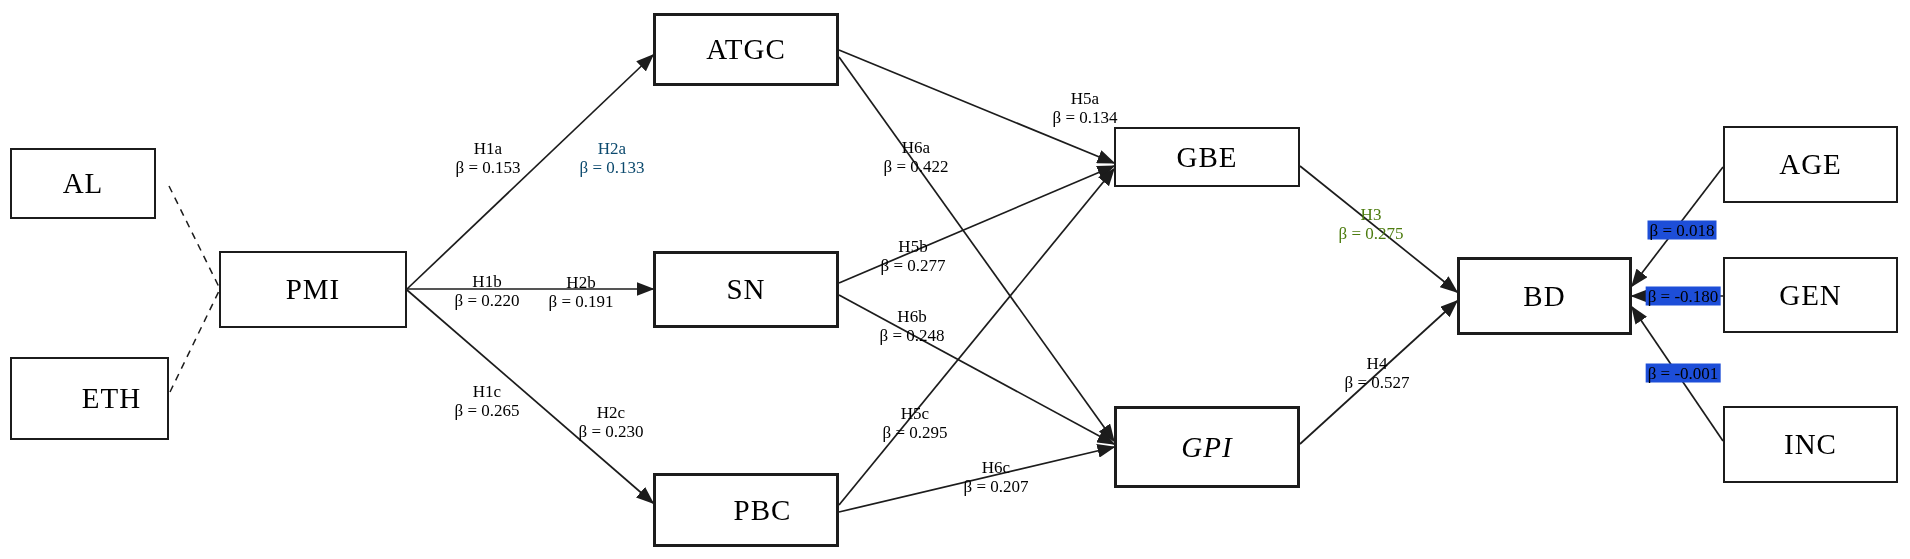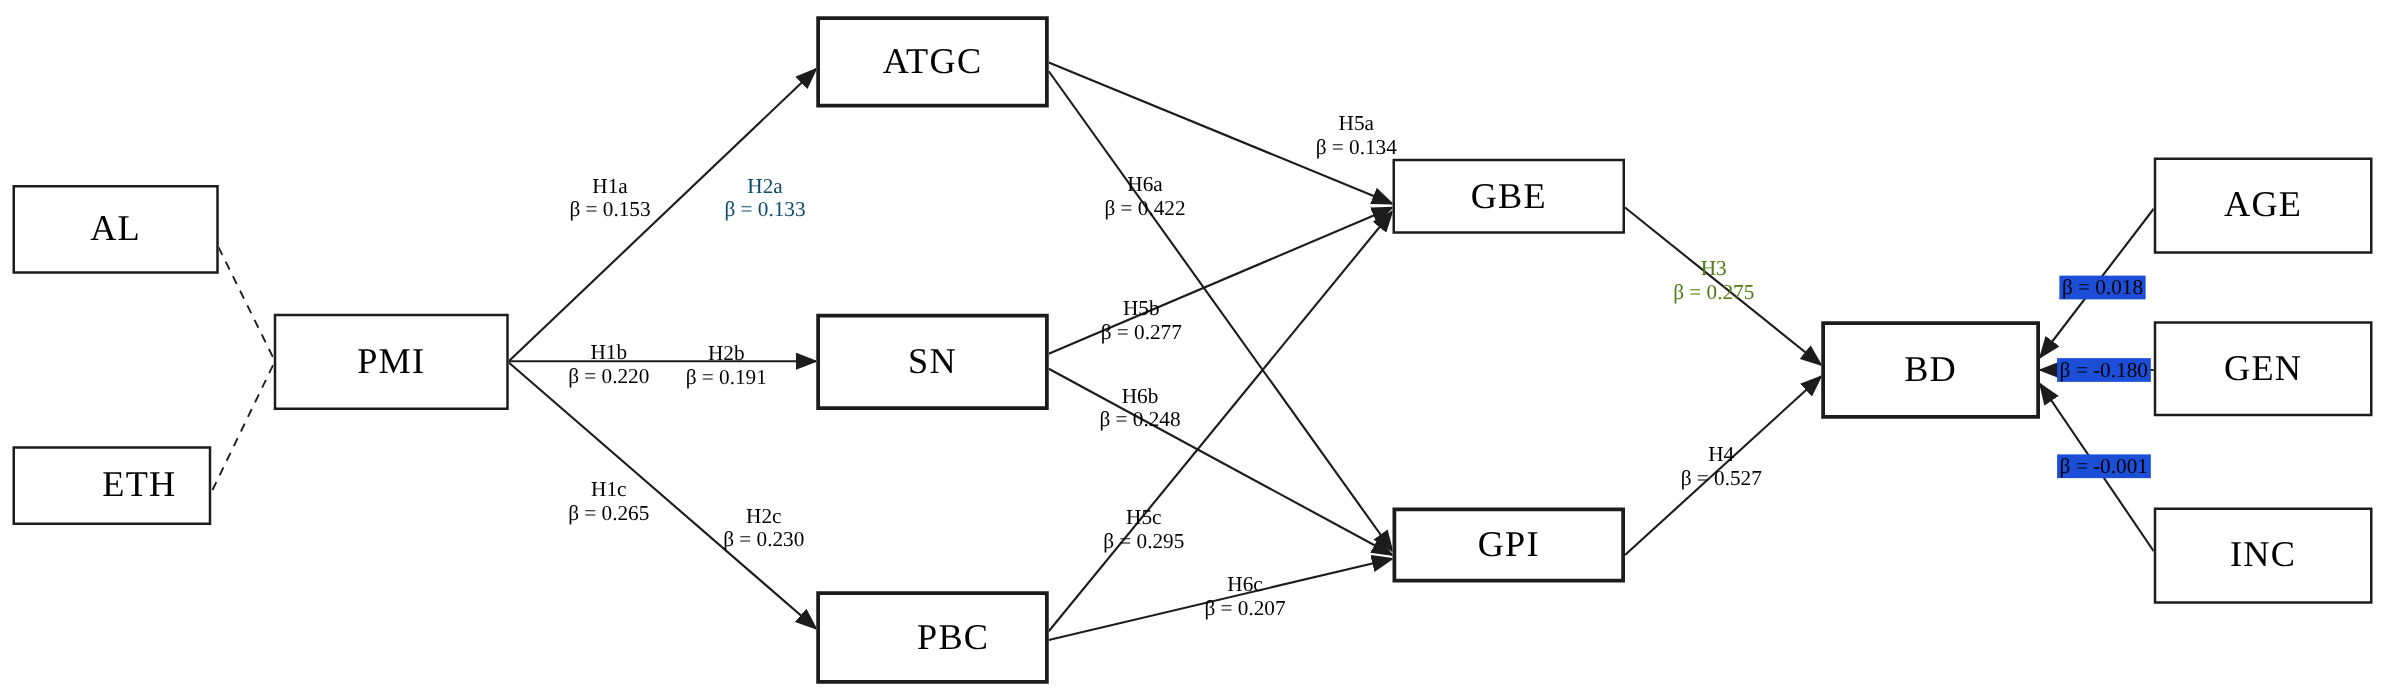--- a/index.html
+++ b/index.html
@@ -80,42 +80,42 @@
       <line x1="839" y1="295" x2="1114" y2="444" class="edge" stroke="#1c1c1c" marker-end="url(#arrowhead)"></line>
       <line x1="839" y1="505" x2="1114" y2="169" class="edge" stroke="#1c1c1c" marker-end="url(#arrowhead)"></line>
       <line x1="839" y1="512" x2="1114" y2="447" class="edge" stroke="#1c1c1c" marker-end="url(#arrowhead)"></line>
       <line x1="1300" y1="166" x2="1457" y2="292" class="edge" stroke="#1c1c1c" marker-end="url(#arrowhead)"></line>
       <line x1="1300" y1="444" x2="1457" y2="301" class="edge" stroke="#1c1c1c" marker-end="url(#arrowhead)"></line>
       <line x1="1723" y1="167" x2="1632" y2="286" class="edge" stroke="#1c1c1c" marker-end="url(#arrowhead)"></line>
       <line x1="1723" y1="296" x2="1632" y2="296" class="edge" stroke="#1c1c1c" marker-end="url(#arrowhead)"></line>
       <line x1="1723" y1="441" x2="1632" y2="307" class="edge" stroke="#1c1c1c" marker-end="url(#arrowhead)"></line>
     </svg>
   <div id="node-layer">
-      <div class="node" style="left: 10px; top: 148px; width: 165px; height: 71px; border-width: 2px;">
+      <div class="node" style="left: 10px; top: 148px; width: 146px; height: 71px; border-width: 2px;">
         <span class="node-label">AL</span>
       </div>
-      <div class="node" style="left: 10px; top: 357px; width: 159px; height: 63px; border-width: 2px; padding-left: 44px;">
+      <div class="node" style="left: 10px; top: 357px; width: 159px; height: 83px; border-width: 2px; padding-left: 44px;">
         <span class="node-label">ETH</span>
       </div>
       <div class="node" style="left: 219px; top: 251px; width: 188px; height: 77px; border-width: 2px;">
         <span class="node-label">PMI</span>
       </div>
       <div class="node" style="left: 653px; top: 13px; width: 186px; height: 73px; border-width: 3px;">
         <span class="node-label">ATGC</span>
       </div>
       <div class="node" style="left: 653px; top: 251px; width: 186px; height: 77px; border-width: 3px;">
         <span class="node-label">SN</span>
       </div>
       <div class="node" style="left: 653px; top: 473px; width: 186px; height: 74px; border-width: 3px; padding-left: 33px;">
         <span class="node-label">PBC</span>
       </div>
       <div class="node" style="left: 1114px; top: 127px; width: 186px; height: 60px; border-width: 2px;">
         <span class="node-label">GBE</span>
       </div>
-      <div class="node" style="left: 1114px; top: 406px; width: 186px; height: 60px; border-width: 3px;">
+      <div class="node" style="left: 1114px; top: 406px; width: 186px; height: 82px; border-width: 3px; font-style: italic;">
         <span class="node-label">GPI</span>
       </div>
       <div class="node" style="left: 1457px; top: 257px; width: 175px; height: 78px; border-width: 3px;">
         <span class="node-label">BD</span>
       </div>
       <div class="node" style="left: 1723px; top: 126px; width: 175px; height: 77px; border-width: 2px;">
         <span class="node-label">AGE</span>
       </div>
       <div class="node" style="left: 1723px; top: 257px; width: 175px; height: 76px; border-width: 2px;">
         <span class="node-label">GEN</span>

